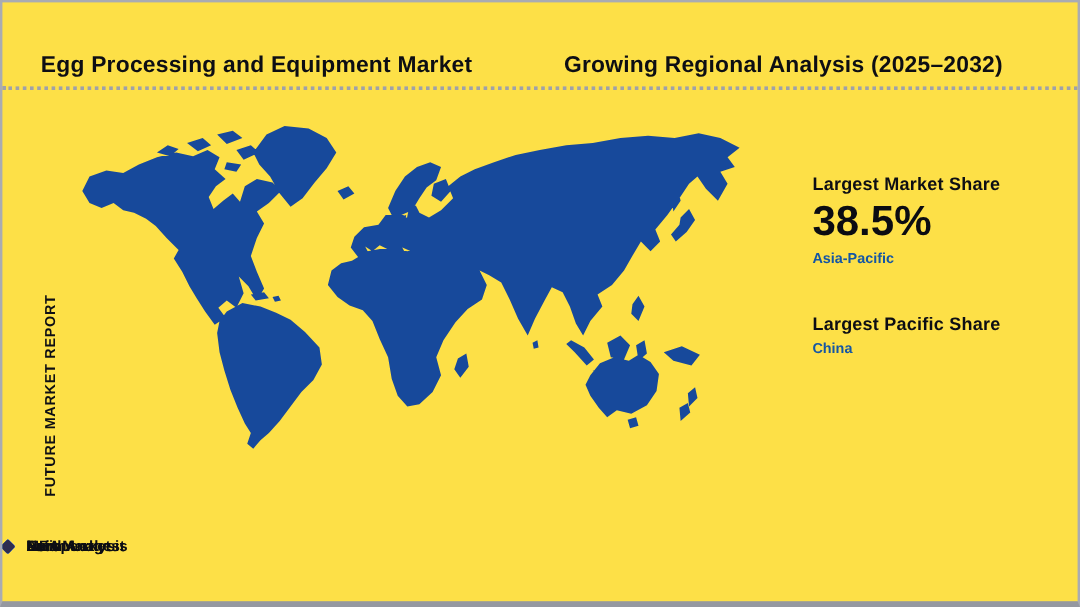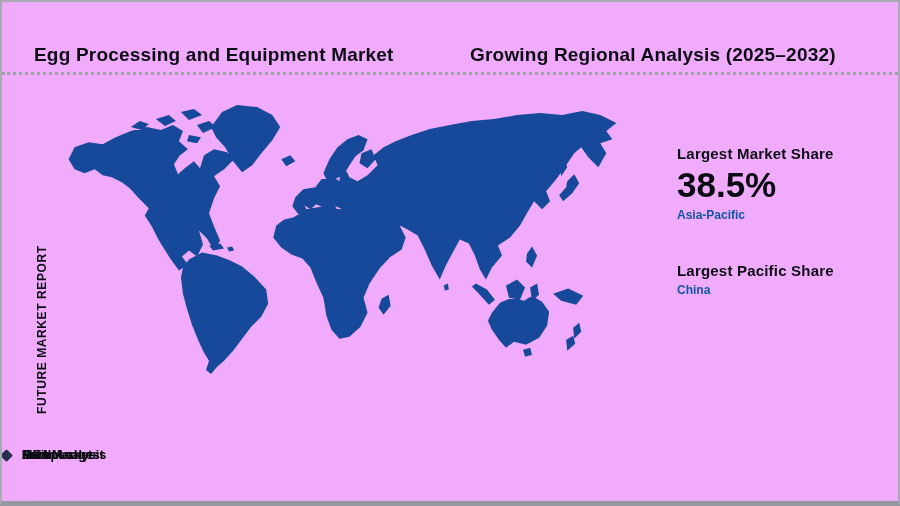--- a/index.html
+++ b/index.html
@@ -1,19 +1,19 @@
 <!DOCTYPE html>
 <html><head>
 <meta charset="utf-8">
 <style>
   * { margin:0; padding:0; box-sizing:border-box; }
   body { background:#ffffff; font-family:"Liberation Sans", sans-serif; }
   .frame{
     position:relative; width:900px; height:506px;
-    background:#f0abfc;
+    background:#fde047;
     border:2px solid #a9abb3;
     border-bottom:5px solid #9598a0;
     overflow:hidden;
   }
   .title{
     position:absolute; top:42px;
     font-size:19px; font-weight:700; color:#0d0e14; letter-spacing:.2px;
     white-space:nowrap;
   }
   .title-left{ left:32px; }

